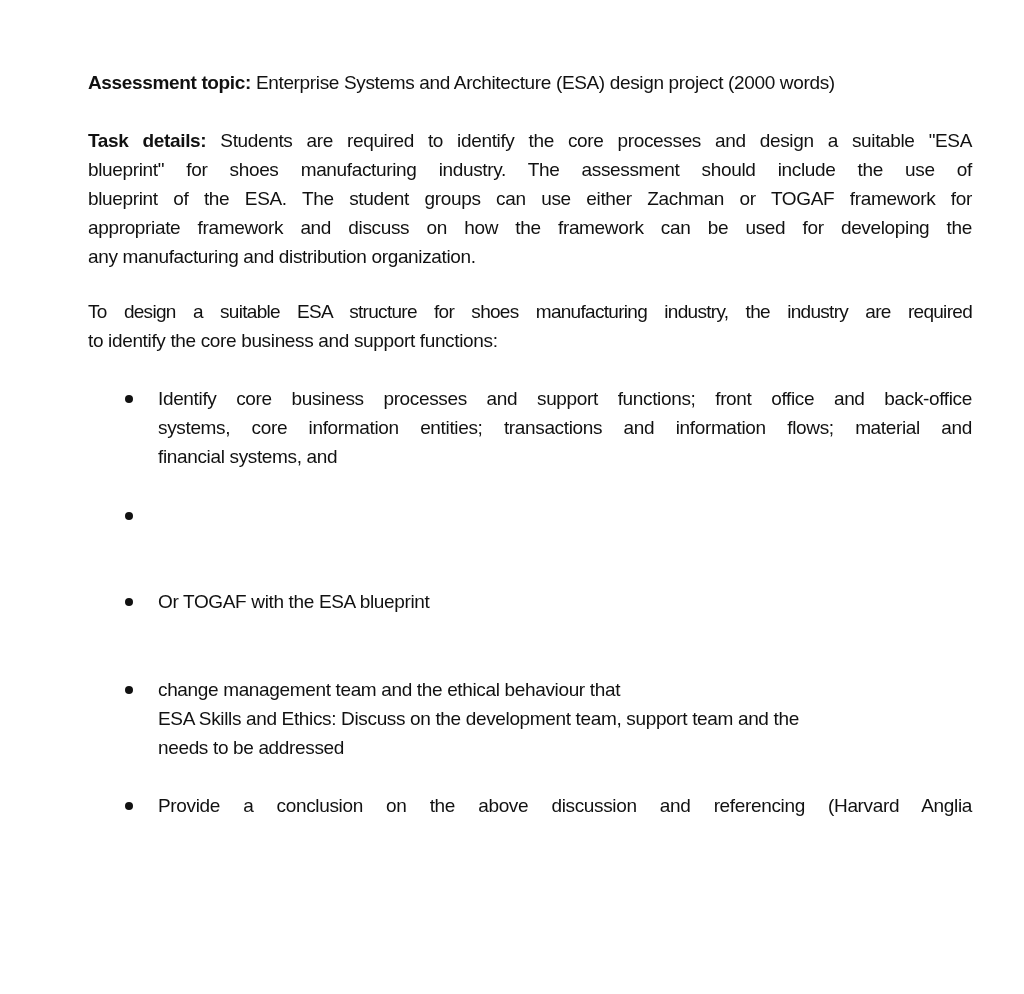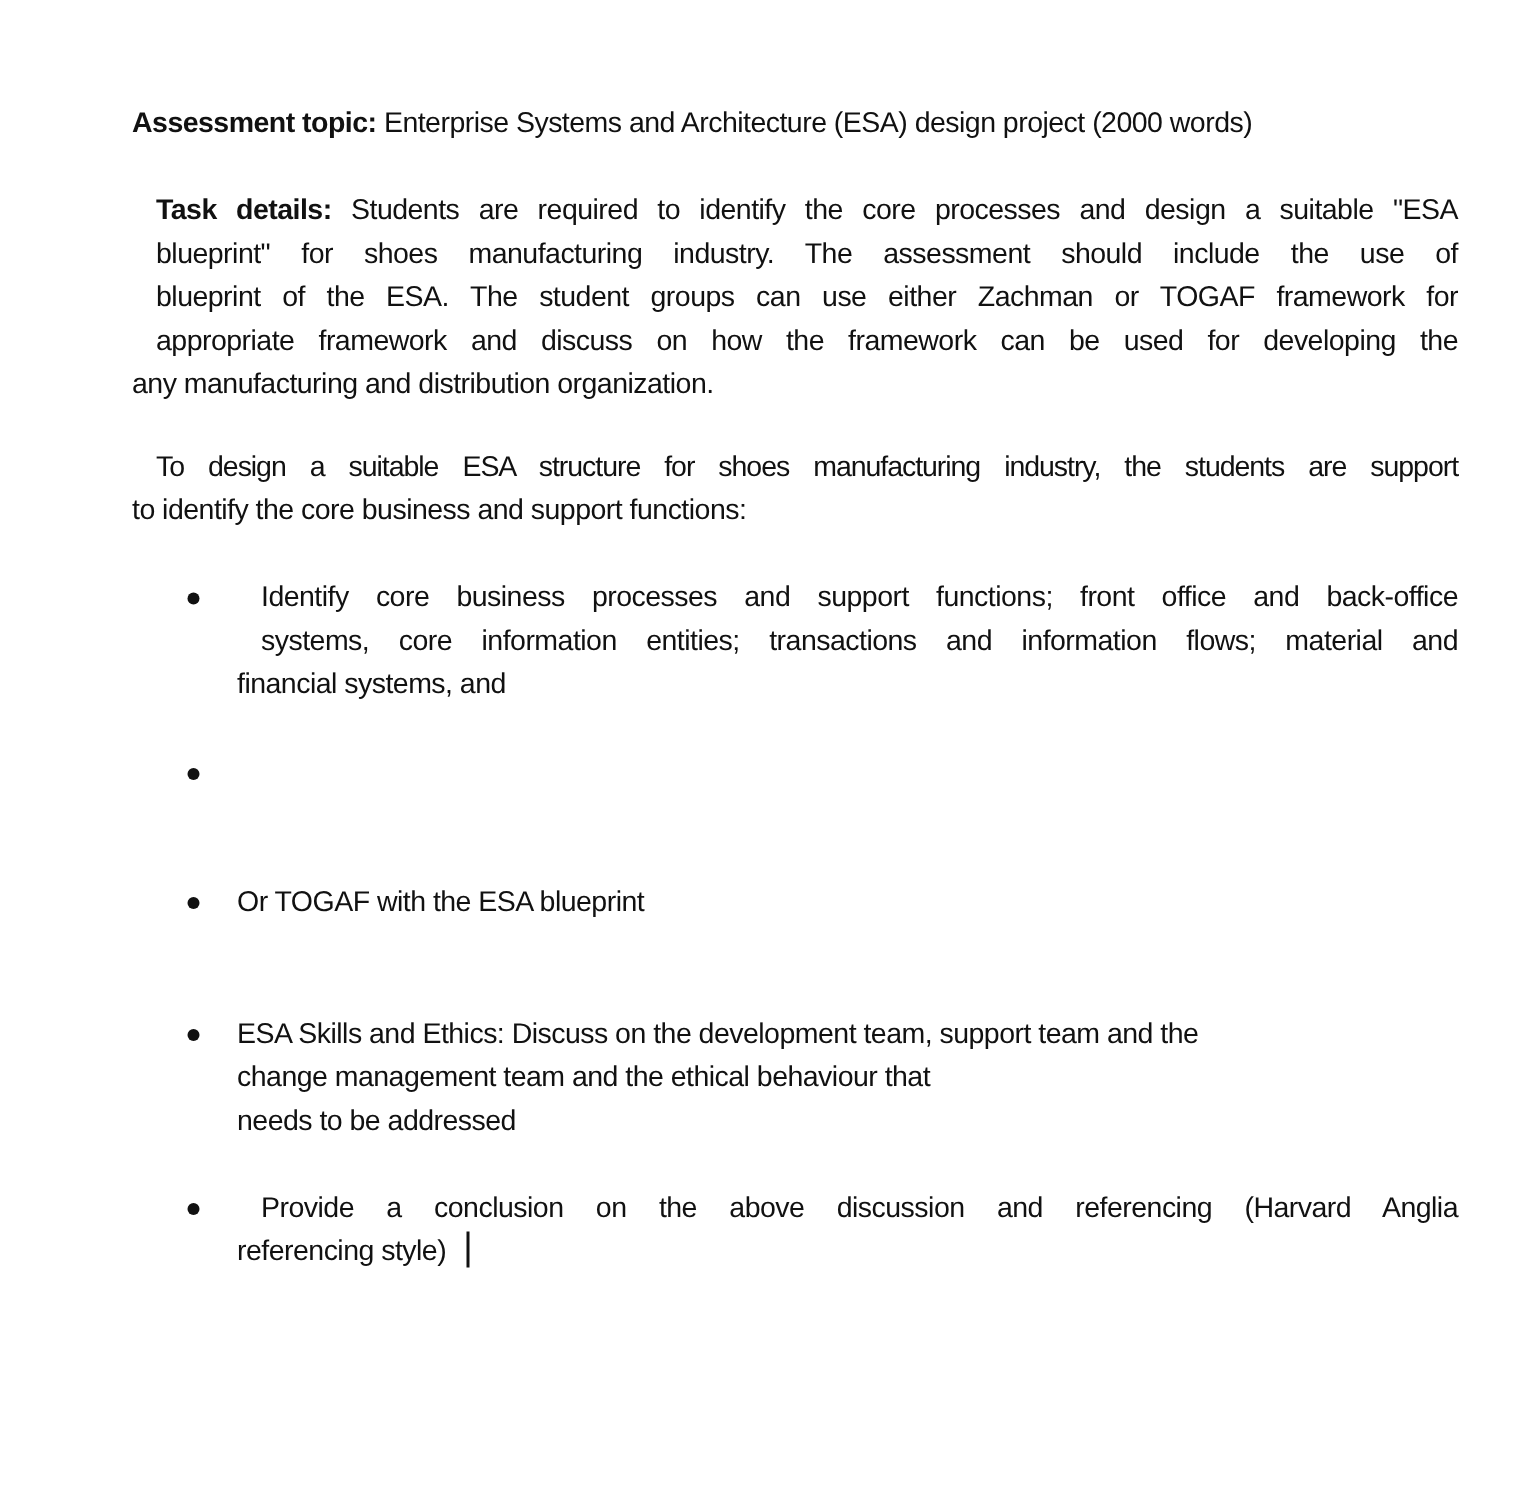--- a/index.html
+++ b/index.html
@@ -22,21 +22,20 @@
       top: 0;
       width: 884px;
     }
     .line-block {
       line-height: 29px;
       letter-spacing: -0.35px;
     }
     .justify-last {
       text-align: justify;
       text-align-last: justify;
-      margin-left: 16px;
     }
     b { font-weight: bold; }
     .topic { position: absolute; top: 68px; left: 0; width: 884px; white-space: nowrap; }
     .task { position: absolute; top: 126px; left: 0; width: 884px; }
     .intro { position: absolute; top: 297px; left: 0; width: 884px; }
     .bullets { position: absolute; top: 0; left: 0; width: 884px; }
     .bullet {
       position: absolute;
       left: 0;
       width: 884px;
@@ -76,21 +75,21 @@
 
   <div class="task line-block">
     <span class="row justify-last"><b>Task details:</b><span> Students are required to identify the core processes and design a suitable "ESA</span></span>
     <span class="row justify-last">blueprint" for shoes manufacturing industry. The assessment should include the use of</span>
     <span class="row justify-last">blueprint of the ESA. The student groups can use either Zachman or TOGAF framework for</span>
     <span class="row justify-last">appropriate framework and discuss on how the framework can be used for developing the</span>
     <span class="row">any manufacturing and distribution organization.</span>
   </div>
 
   <div class="intro line-block">
-    <span class="row justify-last" style="letter-spacing:-0.7px;">To design a suitable ESA structure for shoes manufacturing industry, the students are support</span>
+    <span class="row justify-last" style="letter-spacing:-0.7px;">To design a suitable ESA structure for shoes manufacturing industry, the industry are required</span>
     <span class="row">to identify the core business and support functions:</span>
   </div>
 
   <div class="bullets">
 
     <div class="bullet line-block" style="top:384px;">
       <span class="dot"></span>
       <div class="text">
         <span class="row justify-last">Identify core business processes and support functions; front office and back-office</span>
         <span class="row justify-last">systems, core information entities; transactions and information flows; material and</span>
@@ -107,28 +106,27 @@
     <div class="bullet line-block" style="top:587px;">
       <span class="dot"></span>
       <div class="text">
         <span class="row">Or TOGAF with the ESA blueprint</span>
       </div>
     </div>
 
     <div class="bullet line-block" style="top:675px;">
       <span class="dot"></span>
       <div class="text">
+        <span class="row">change management team and the ethical behaviour that</span>
         <span class="row">ESA Skills and Ethics: Discuss on the development team, support team and the</span>
-        <span class="row">change management team and the ethical behaviour that</span>
         <span class="row">needs to be addressed</span>
       </div>
     </div>
 
     <div class="bullet line-block" style="top:791px;">
       <span class="dot"></span>
       <div class="text">
         <span class="row justify-last">Provide a conclusion on the above discussion and referencing (Harvard Anglia</span>
-        <span class="row"><span>referencing style)</span><span class="cursor"></span></span>
       </div>
     </div>
 
   </div>
 </div>
 
 </body></html>

